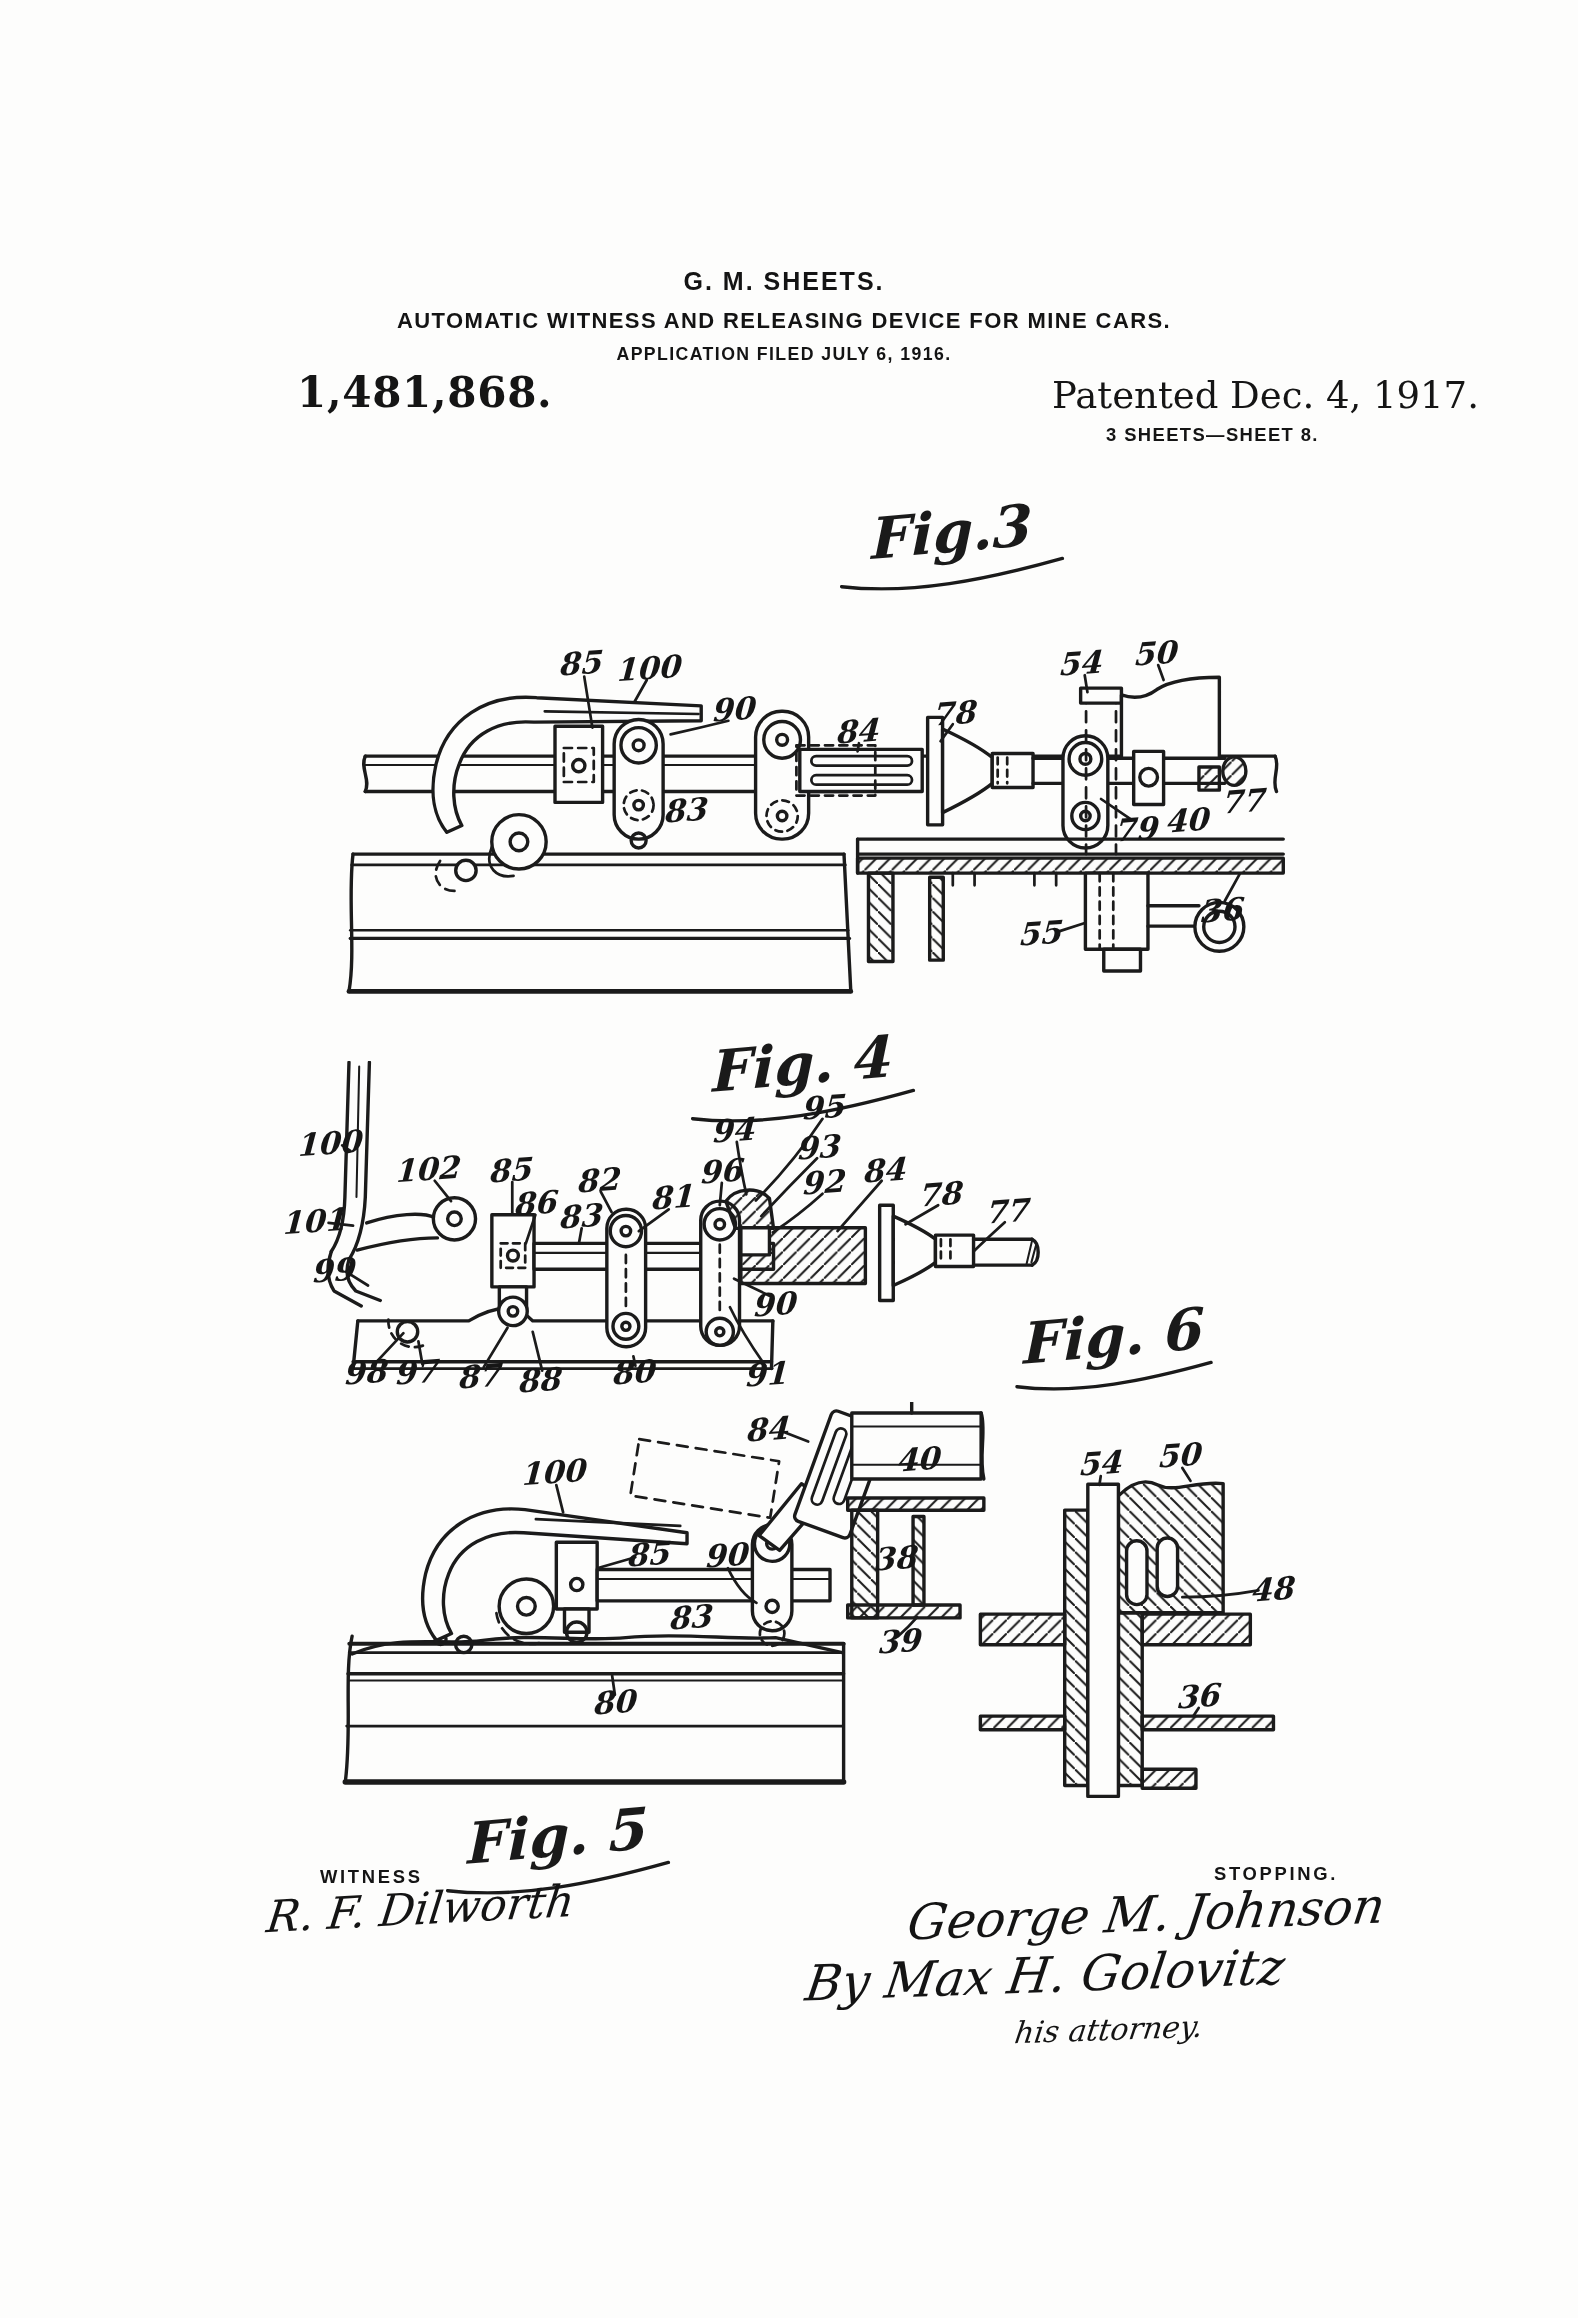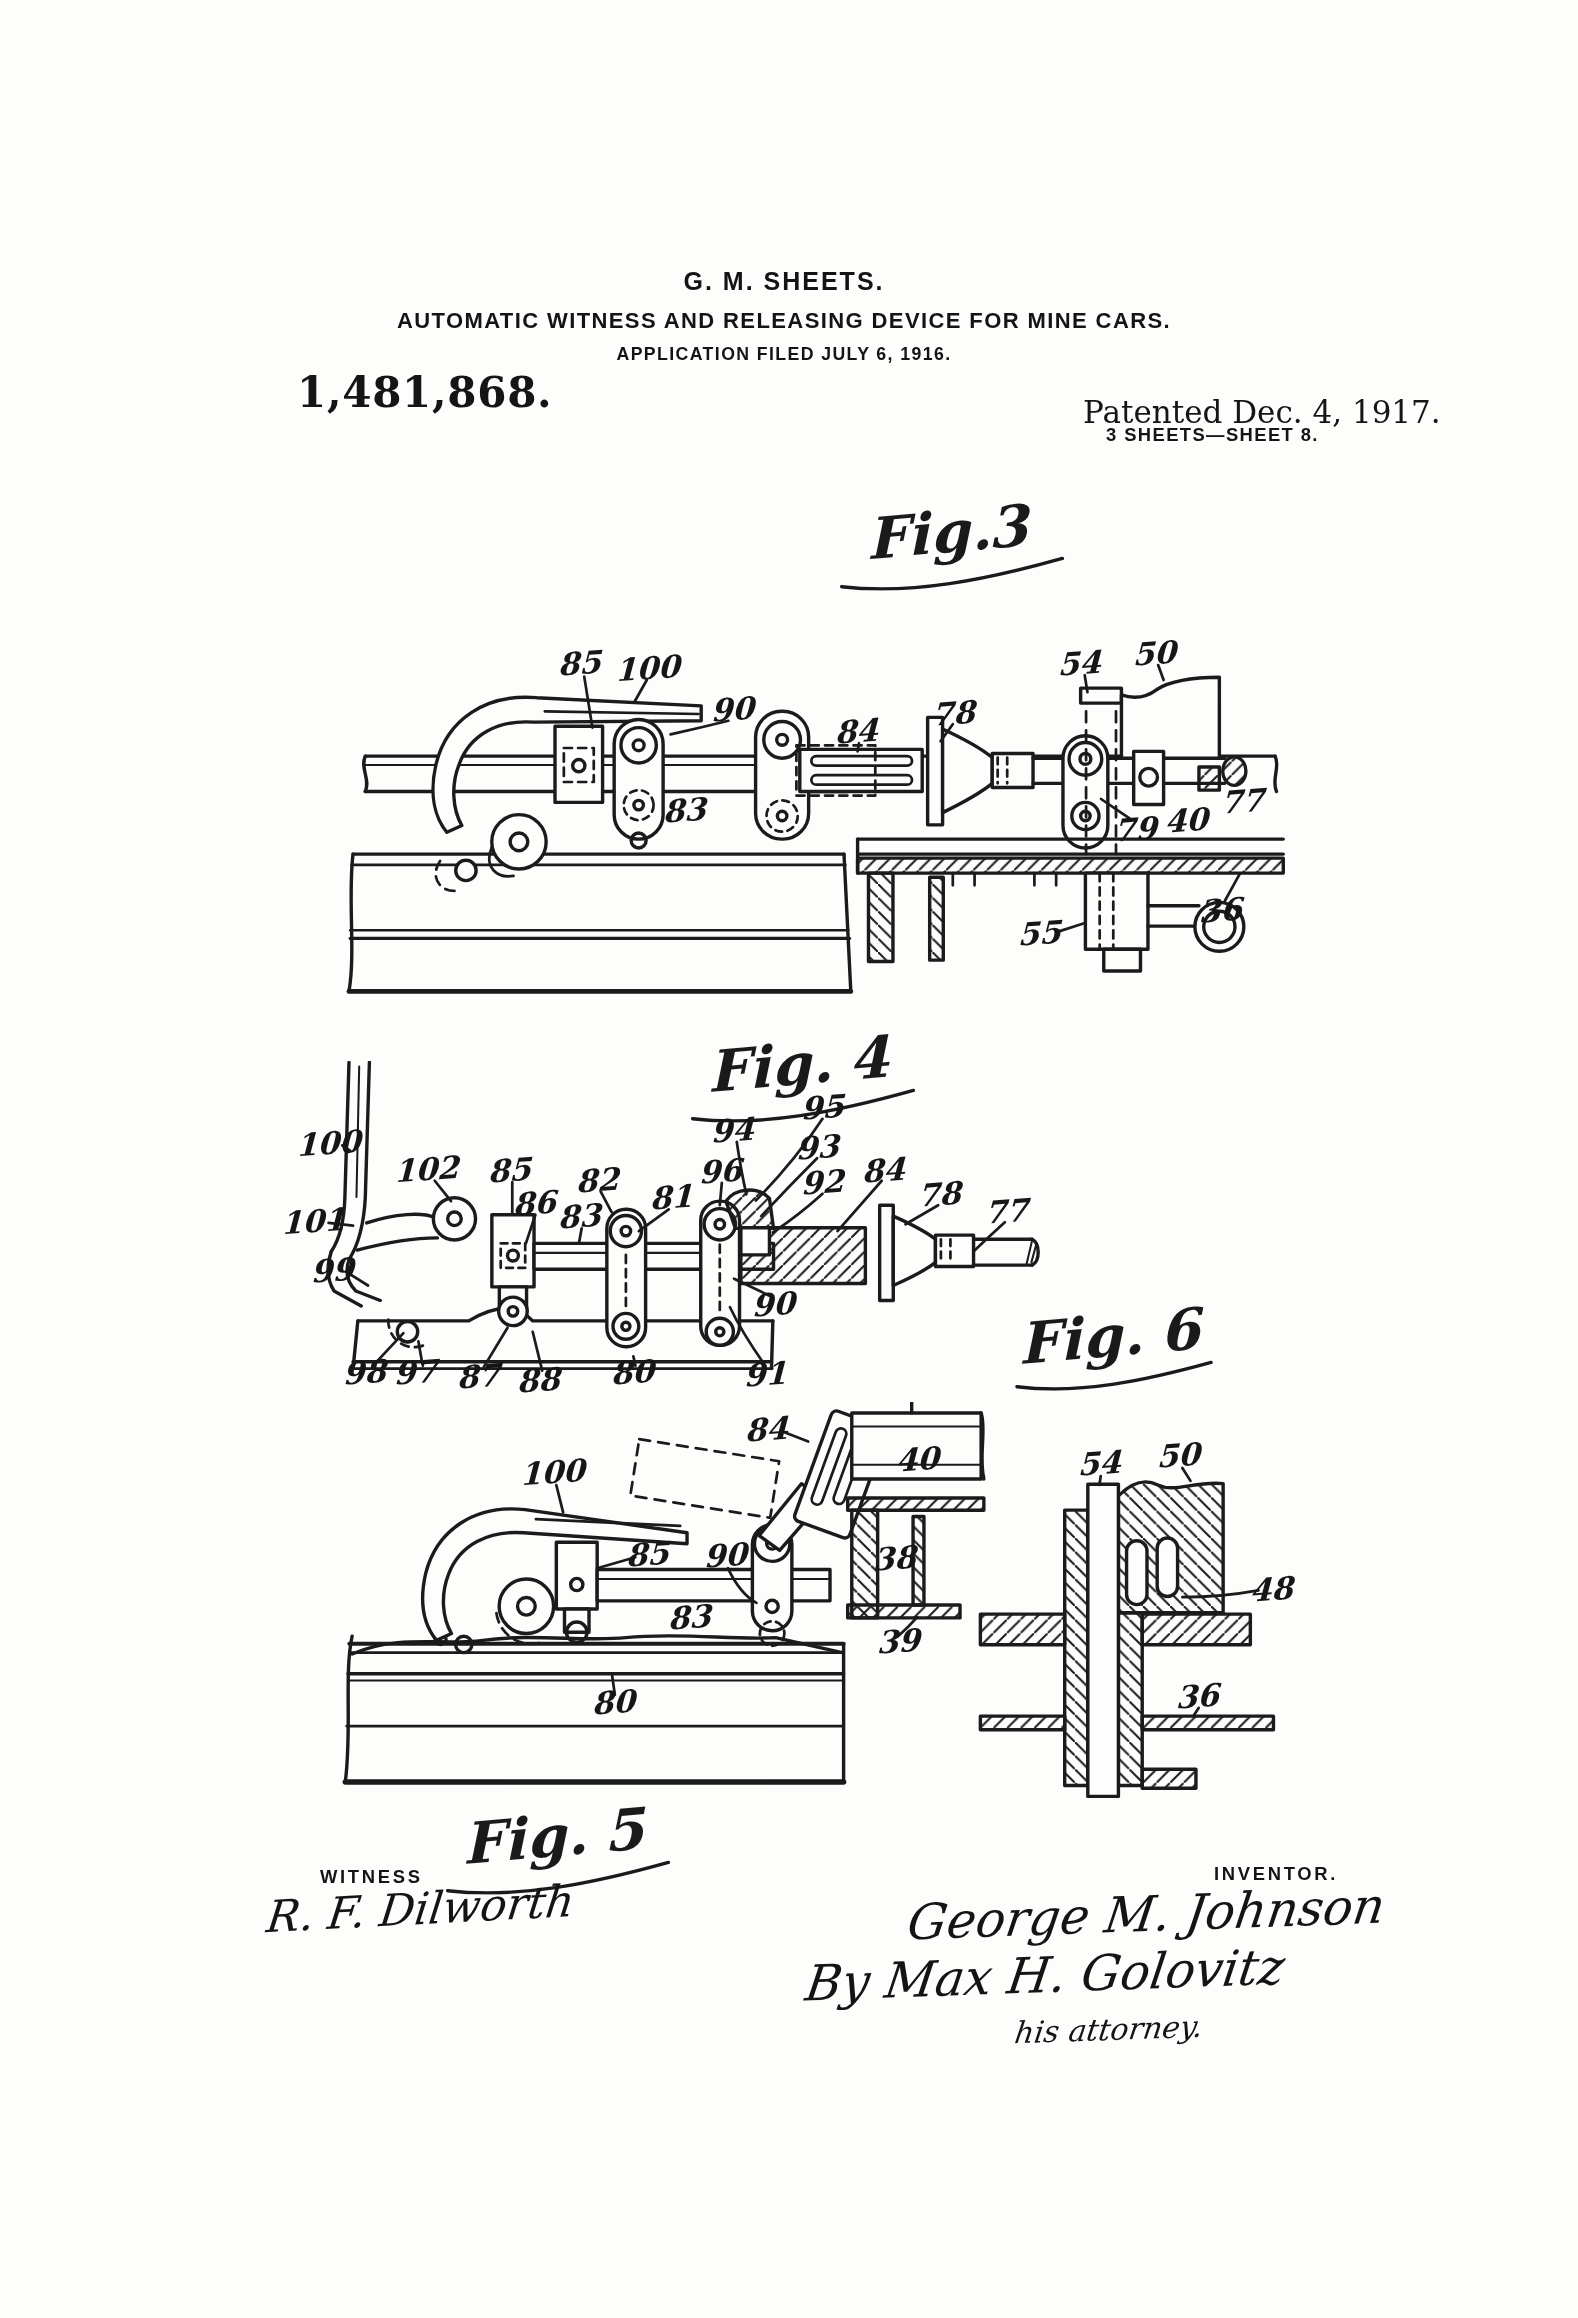--- a/index.html
+++ b/index.html
@@ -6,21 +6,21 @@
   body{width:1578px;height:2319px;position:relative;background:#fdfdfc;overflow:hidden;
        font-family:"Liberation Sans",sans-serif;color:#151515;}
   .abs{position:absolute;}
   
   .hdr-center{position:absolute;left:784px;transform:translateX(-50%);white-space:nowrap;
               font-weight:bold;letter-spacing:2px;color:#141414;}
   .hdr-name{top:267px;font-size:25px;}
   .hdr-title{top:308px;font-size:22px;letter-spacing:1.4px;}
   .hdr-app{top:344px;font-size:17.7px;letter-spacing:1.4px;}
   .patent-no{left:297px;top:368px;font-family:"DejaVu Serif",serif;font-weight:bold;font-size:42px;letter-spacing:0.7px;}
-  .patented{left:1083px;top:374px;font-family:"DejaVu Serif",serif;font-size:31px;margin-top:20px;}
+  .patented{left:1052px;top:374px;font-family:"DejaVu Serif",serif;font-size:37px;}
   .sheetline{left:1106px;top:424px;font-size:18.4px;font-weight:bold;letter-spacing:1.4px;}
   
   .fig-title-box{position:absolute;transform:translate(-50%,-50%);text-align:center;}
   .fig-title{font-family:"DejaVu Serif",serif;font-style:italic;font-weight:bold;font-size:57px;
              transform:rotate(-5deg) skewX(-6deg);white-space:nowrap;color:#1a1a1a;}
   .swash{display:block;margin:-9.5px auto 0 auto;}
   
   svg.fig{position:absolute;}
   
   .labels-layer{position:absolute;inset:0;pointer-events:none;}
@@ -422,17 +422,17 @@
   </div>
 <div class="labels-layer">
     <span class="plabel" style="left: 1102px; top: 1463px;">54</span>
     <span class="plabel" style="left: 1181px; top: 1455px;">50</span>
     <span class="plabel" style="left: 1274px; top: 1589px;">48</span>
     <span class="plabel" style="left: 1200px; top: 1696px;">36</span>
   </div>
 
 <div class="abs small-caps" style="left:291px;top:1866px">WITNESS</div>
 <div class="abs script wit-sig" style="left:267px;top:1883px">R. F. Dilworth</div>
-<div class="abs small-caps" style="left:1185px;top:1863px">INVENTOR.</div>
+<div class="abs small-caps" style="left:1185px;top:1863px">STOPPING.</div>
 <div class="abs script inv-sig" style="left:908px;top:1886px">George M. Johnson</div>
 <div class="abs script att-sig" style="left:806px;top:1947px">By Max H. Golovitz</div>
 <div class="abs script att-cap" style="left:1015px;top:2012px">his attorney.</div>
 
 
 </body></html>

